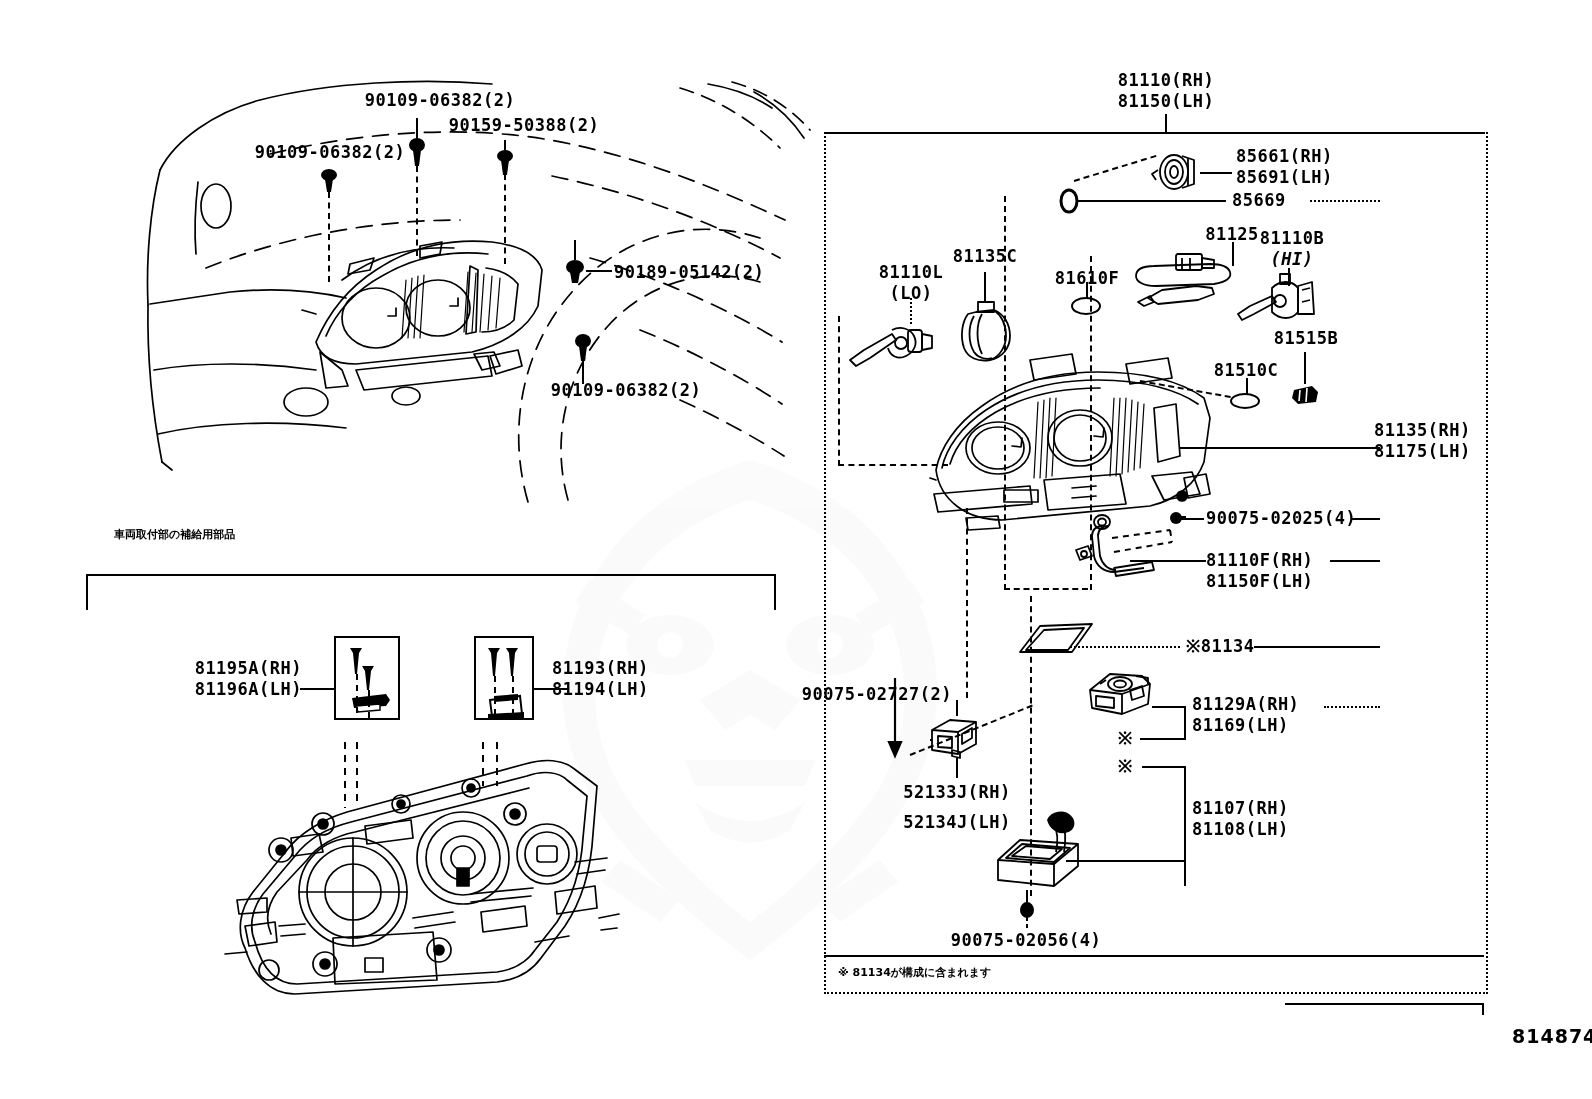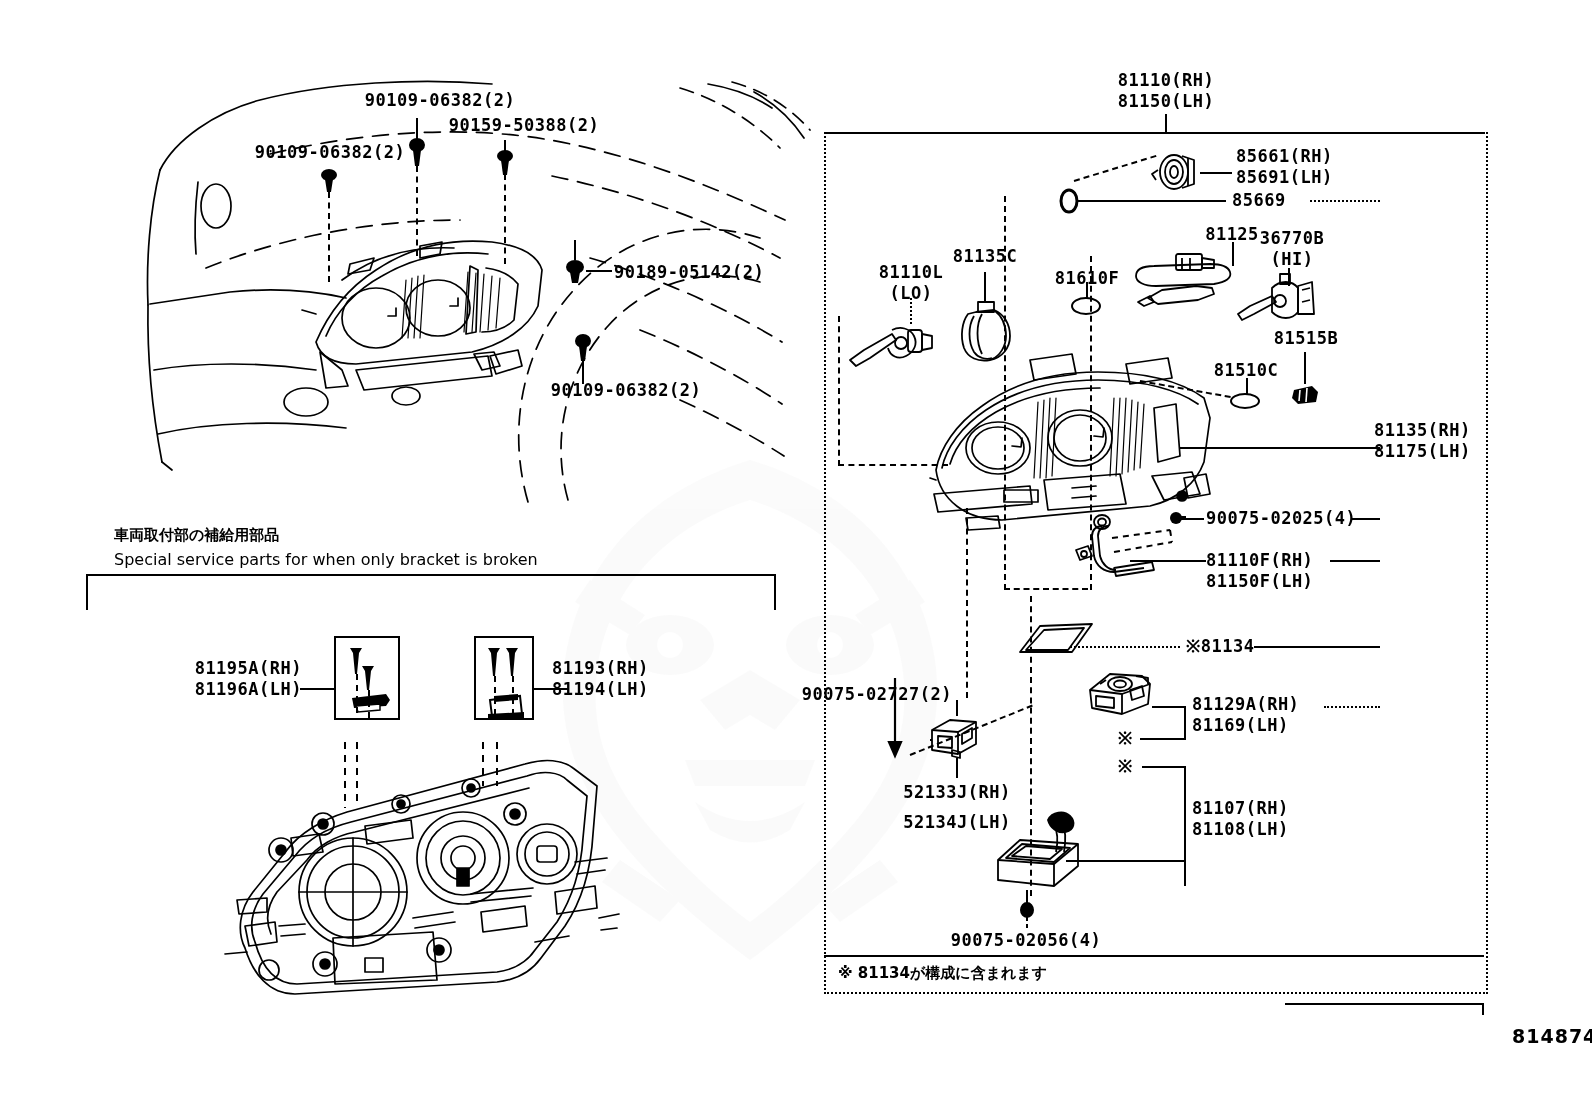--- a/index.html
+++ b/index.html
@@ -3,21 +3,21 @@
 <meta charset="utf-8">
 <style>
   html,body{margin:0;padding:0;background:#fff;}
   body{width:1592px;height:1099px;position:relative;overflow:hidden;
        font-family:"DejaVu Sans","Liberation Sans",sans-serif;color:#000;}
   #root{position:absolute;inset:0;}
   .lbl{position:absolute;font-weight:bold;font-size:17px;letter-spacing:.5px;
        white-space:pre;line-height:21px;font-family:"DejaVu Sans Mono","Liberation Mono",monospace;}
   .lbl.c{text-align:center;transform:translateX(-50%);}
   .lbl.r{text-align:left;transform:translateX(-100%);}
-  .jp{position:absolute;font-weight:bold;font-size:15px;white-space:pre;
+  .jp{position:absolute;font-weight:bold;font-size:11px;white-space:pre;
       font-family:"DejaVu Sans","Liberation Sans",sans-serif;line-height:22px;}
   .en{position:absolute;font-size:16px;white-space:pre;
       font-family:"DejaVu Sans","Liberation Sans",sans-serif;}
   .code{position:absolute;font-weight:bold;font-size:19px;letter-spacing:1px;
         font-family:"DejaVu Sans","Liberation Sans",sans-serif;}
   .ln{position:absolute;background:#000;}
   .hl{height:2px;}
   .vl{width:2px;}
   .dsh{position:absolute;border-top:2px dashed #000;}
   .dshv{position:absolute;border-left:2px dashed #000;}
@@ -157,21 +157,20 @@
   <div class="ln vl" style="left:574px;top:240px;height:20px;"></div>
   <div class="ln vl" style="left:582px;top:360px;height:24px;"></div>
 
   <div class="lbl c" style="left:330px;top:142px;">90109-06382(2)</div>
   <div class="lbl c" style="left:440px;top:90px;">90109-06382(2)</div>
   <div class="lbl c" style="left:524px;top:115px;">90159-50388(2)</div>
   <div class="lbl" style="left:614px;top:262px;">90189-05142(2)</div>
   <div class="lbl c" style="left:626px;top:380px;">90109-06382(2)</div>
 
   <div class="jp" style="left:114px;top:524px;">車両取付部の補給用部品</div>
-  <div class="en" style="left:114px;top:550px;">Special service parts for when only bracket is broken</div>
   <div class="ln hl" style="left:86px;top:574px;width:690px;"></div>
   <div class="ln vl" style="left:86px;top:574px;height:36px;"></div>
   <div class="ln vl" style="left:774px;top:574px;height:36px;"></div>
 
   <div class="ln hl" style="left:334px;top:636px;width:66px;"></div>
   <div class="ln hl" style="left:334px;top:718px;width:66px;"></div>
   <div class="ln vl" style="left:334px;top:636px;height:84px;"></div>
   <div class="ln vl" style="left:398px;top:636px;height:84px;"></div>
   <div class="ln hl" style="left:300px;top:688px;width:36px;"></div>
 
@@ -393,22 +392,22 @@
       <path d="M36 16 C44 8 56 8 62 16 L62 40 C56 48 44 48 36 40 Z"></path>
       <path d="M62 14 L76 10 L78 42 L62 42 Z"></path>
       <path d="M44 2 L54 2 L54 12 L44 12 Z"></path>
       <circle cx="44" cy="29" r="6"></circle>
       <path d="M66 18 L74 16"></path>
         <path d="M66 30 L74 28"></path>
     </g>
   </svg>
   <div class="ln vl" style="left:1288px;top:280px;height:0;"></div>
   <div class="ln vl" style="left:1288px;top:268px;height:18px;"></div>
-  <div class="lbl c" style="left:1292px;top:228px;">36770B</div>
-  <div class="lbl c" style="left:1292px;top:249px;">(HI)</div>
+  <div class="lbl c" style="left:1292px;top:228px;">81110B</div>
+  <div class="lbl c" style="left:1292px;top:249px;font-style:italic;">(HI)</div>
 
   <svg style="left:1152px;top:150px;" width="50" height="44" viewBox="0 0 50 44">
     <g fill="none" stroke="#000" stroke-width="1.8" stroke-linejoin="round">
       <ellipse cx="22" cy="22" rx="14" ry="17"></ellipse>
       <ellipse cx="22" cy="22" rx="9" ry="12"></ellipse>
       <ellipse cx="22" cy="22" rx="4" ry="6"></ellipse>
       <path d="M30 6 L42 10 L42 34 L30 38"></path>
       <path d="M36 8 L36 36"></path>
       <path d="M6 20 L0 24 L4 30"></path>
     </g>

